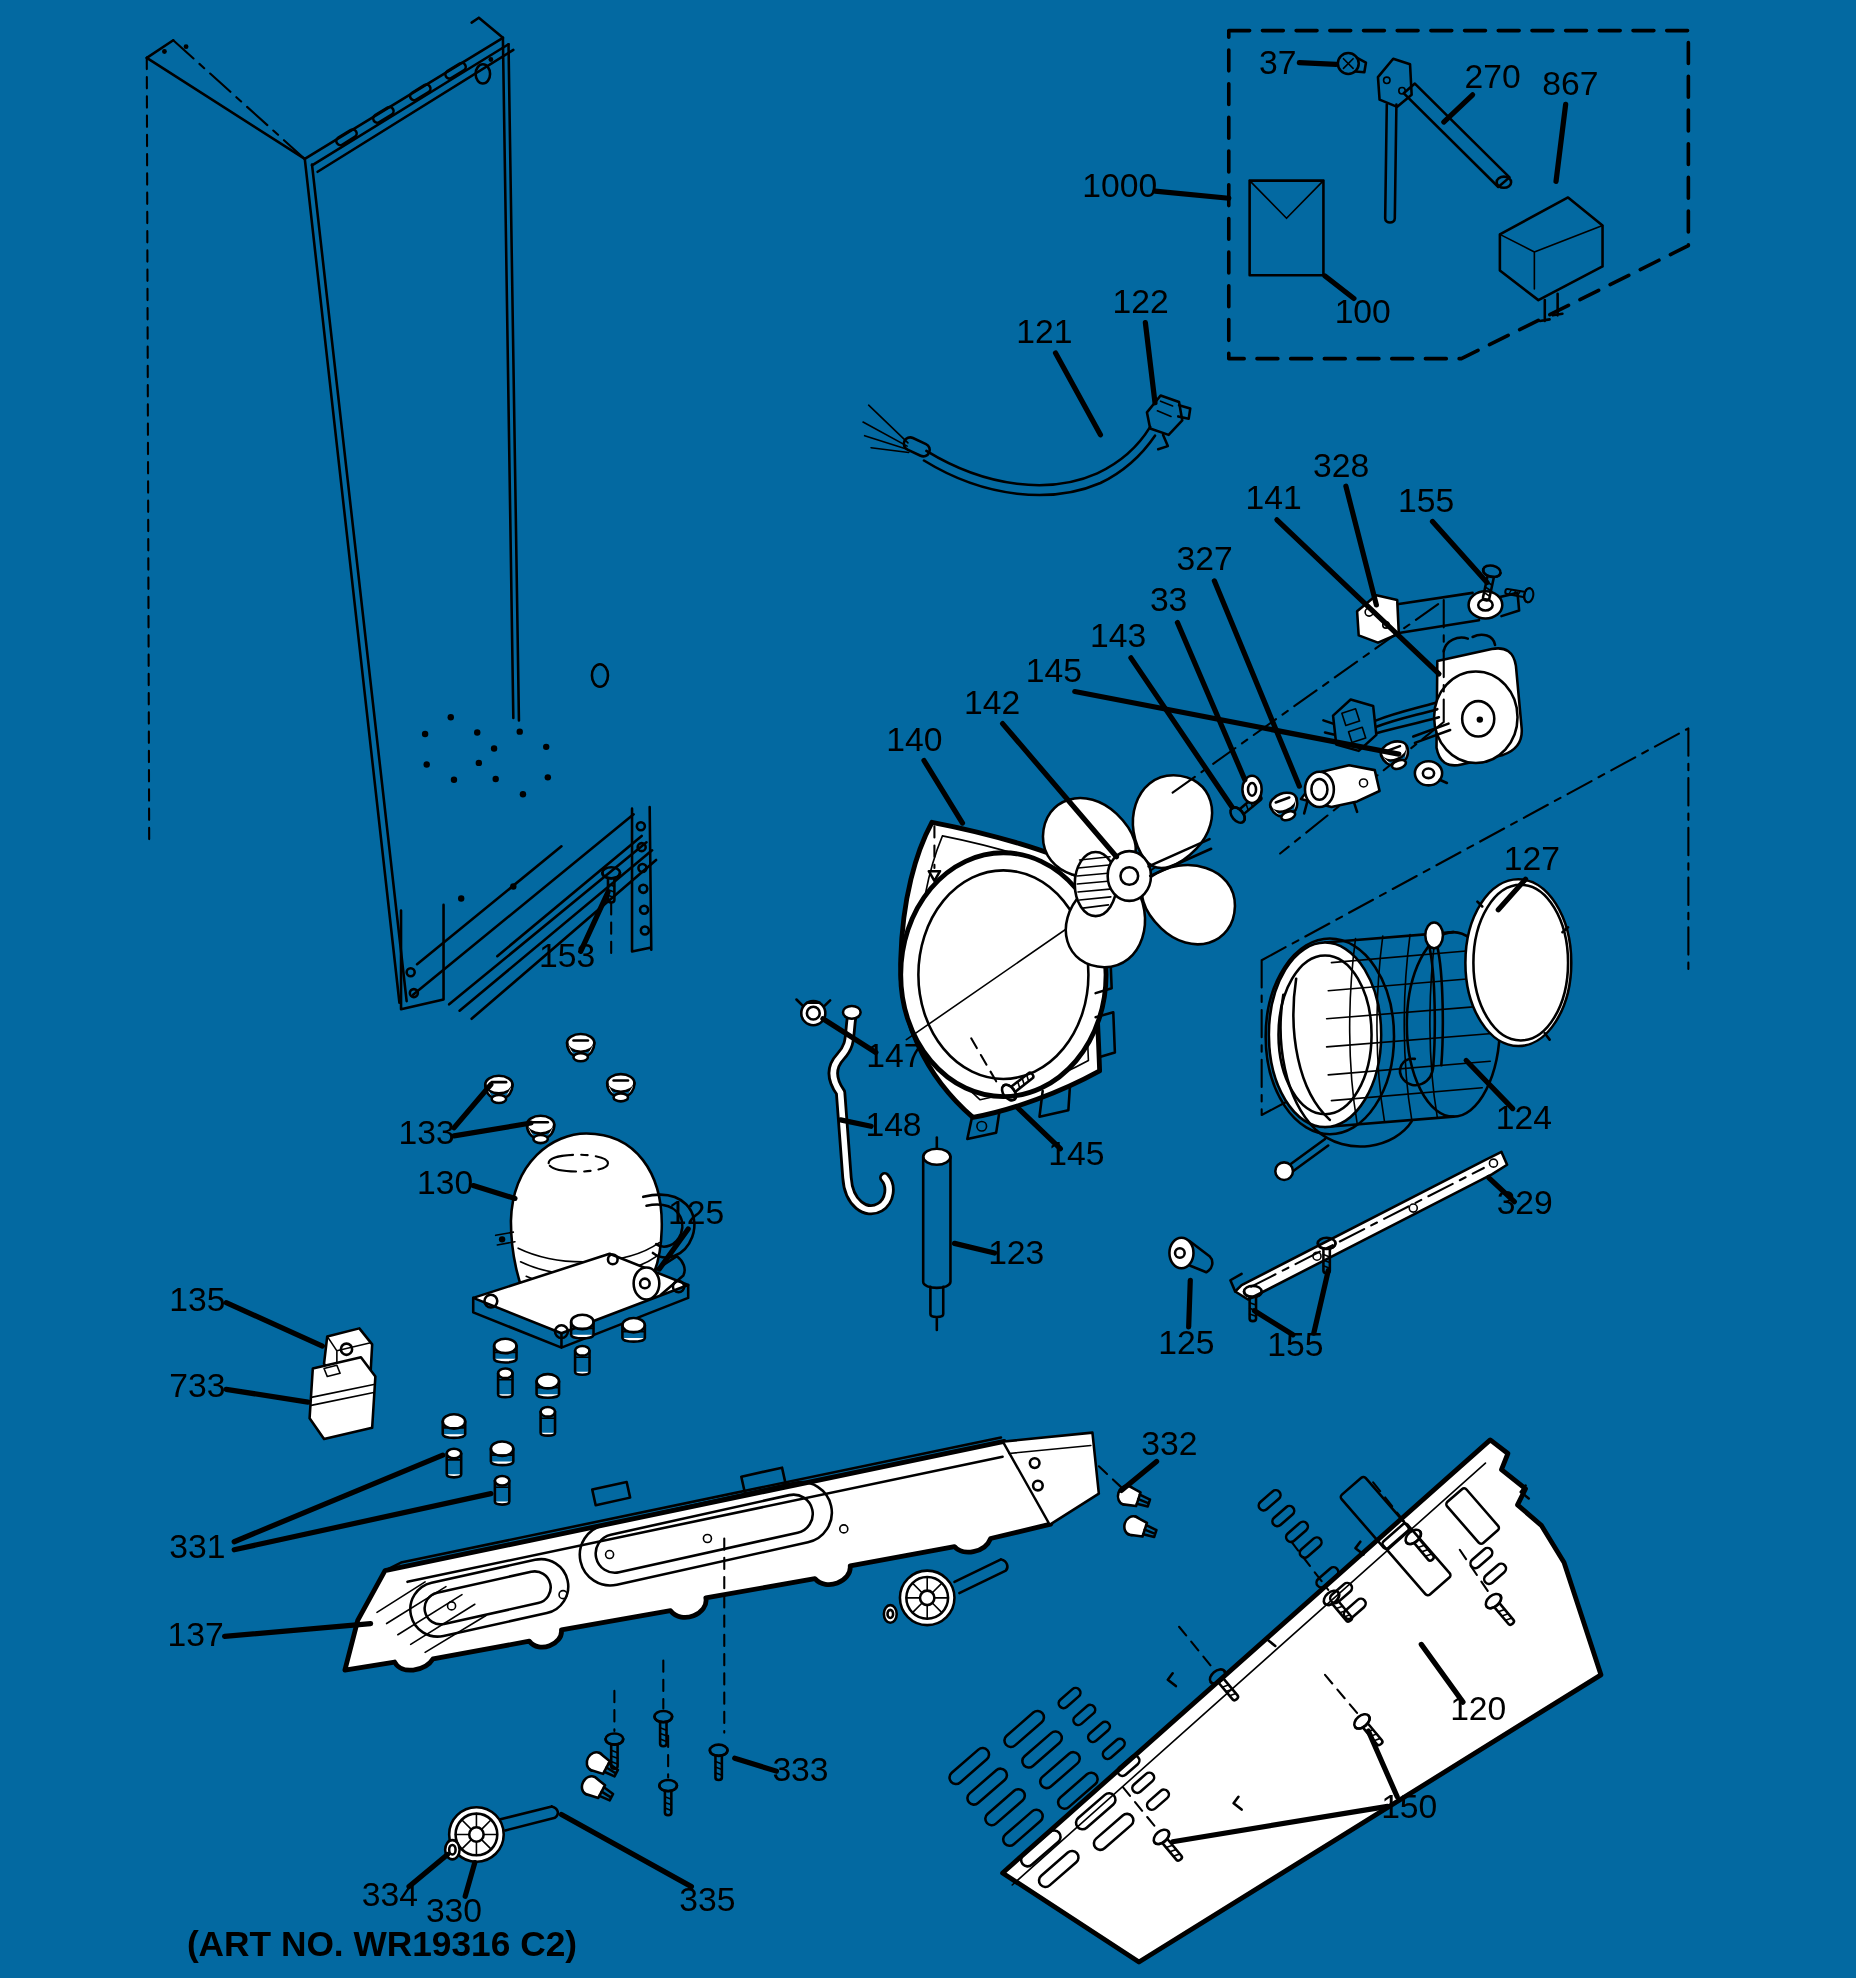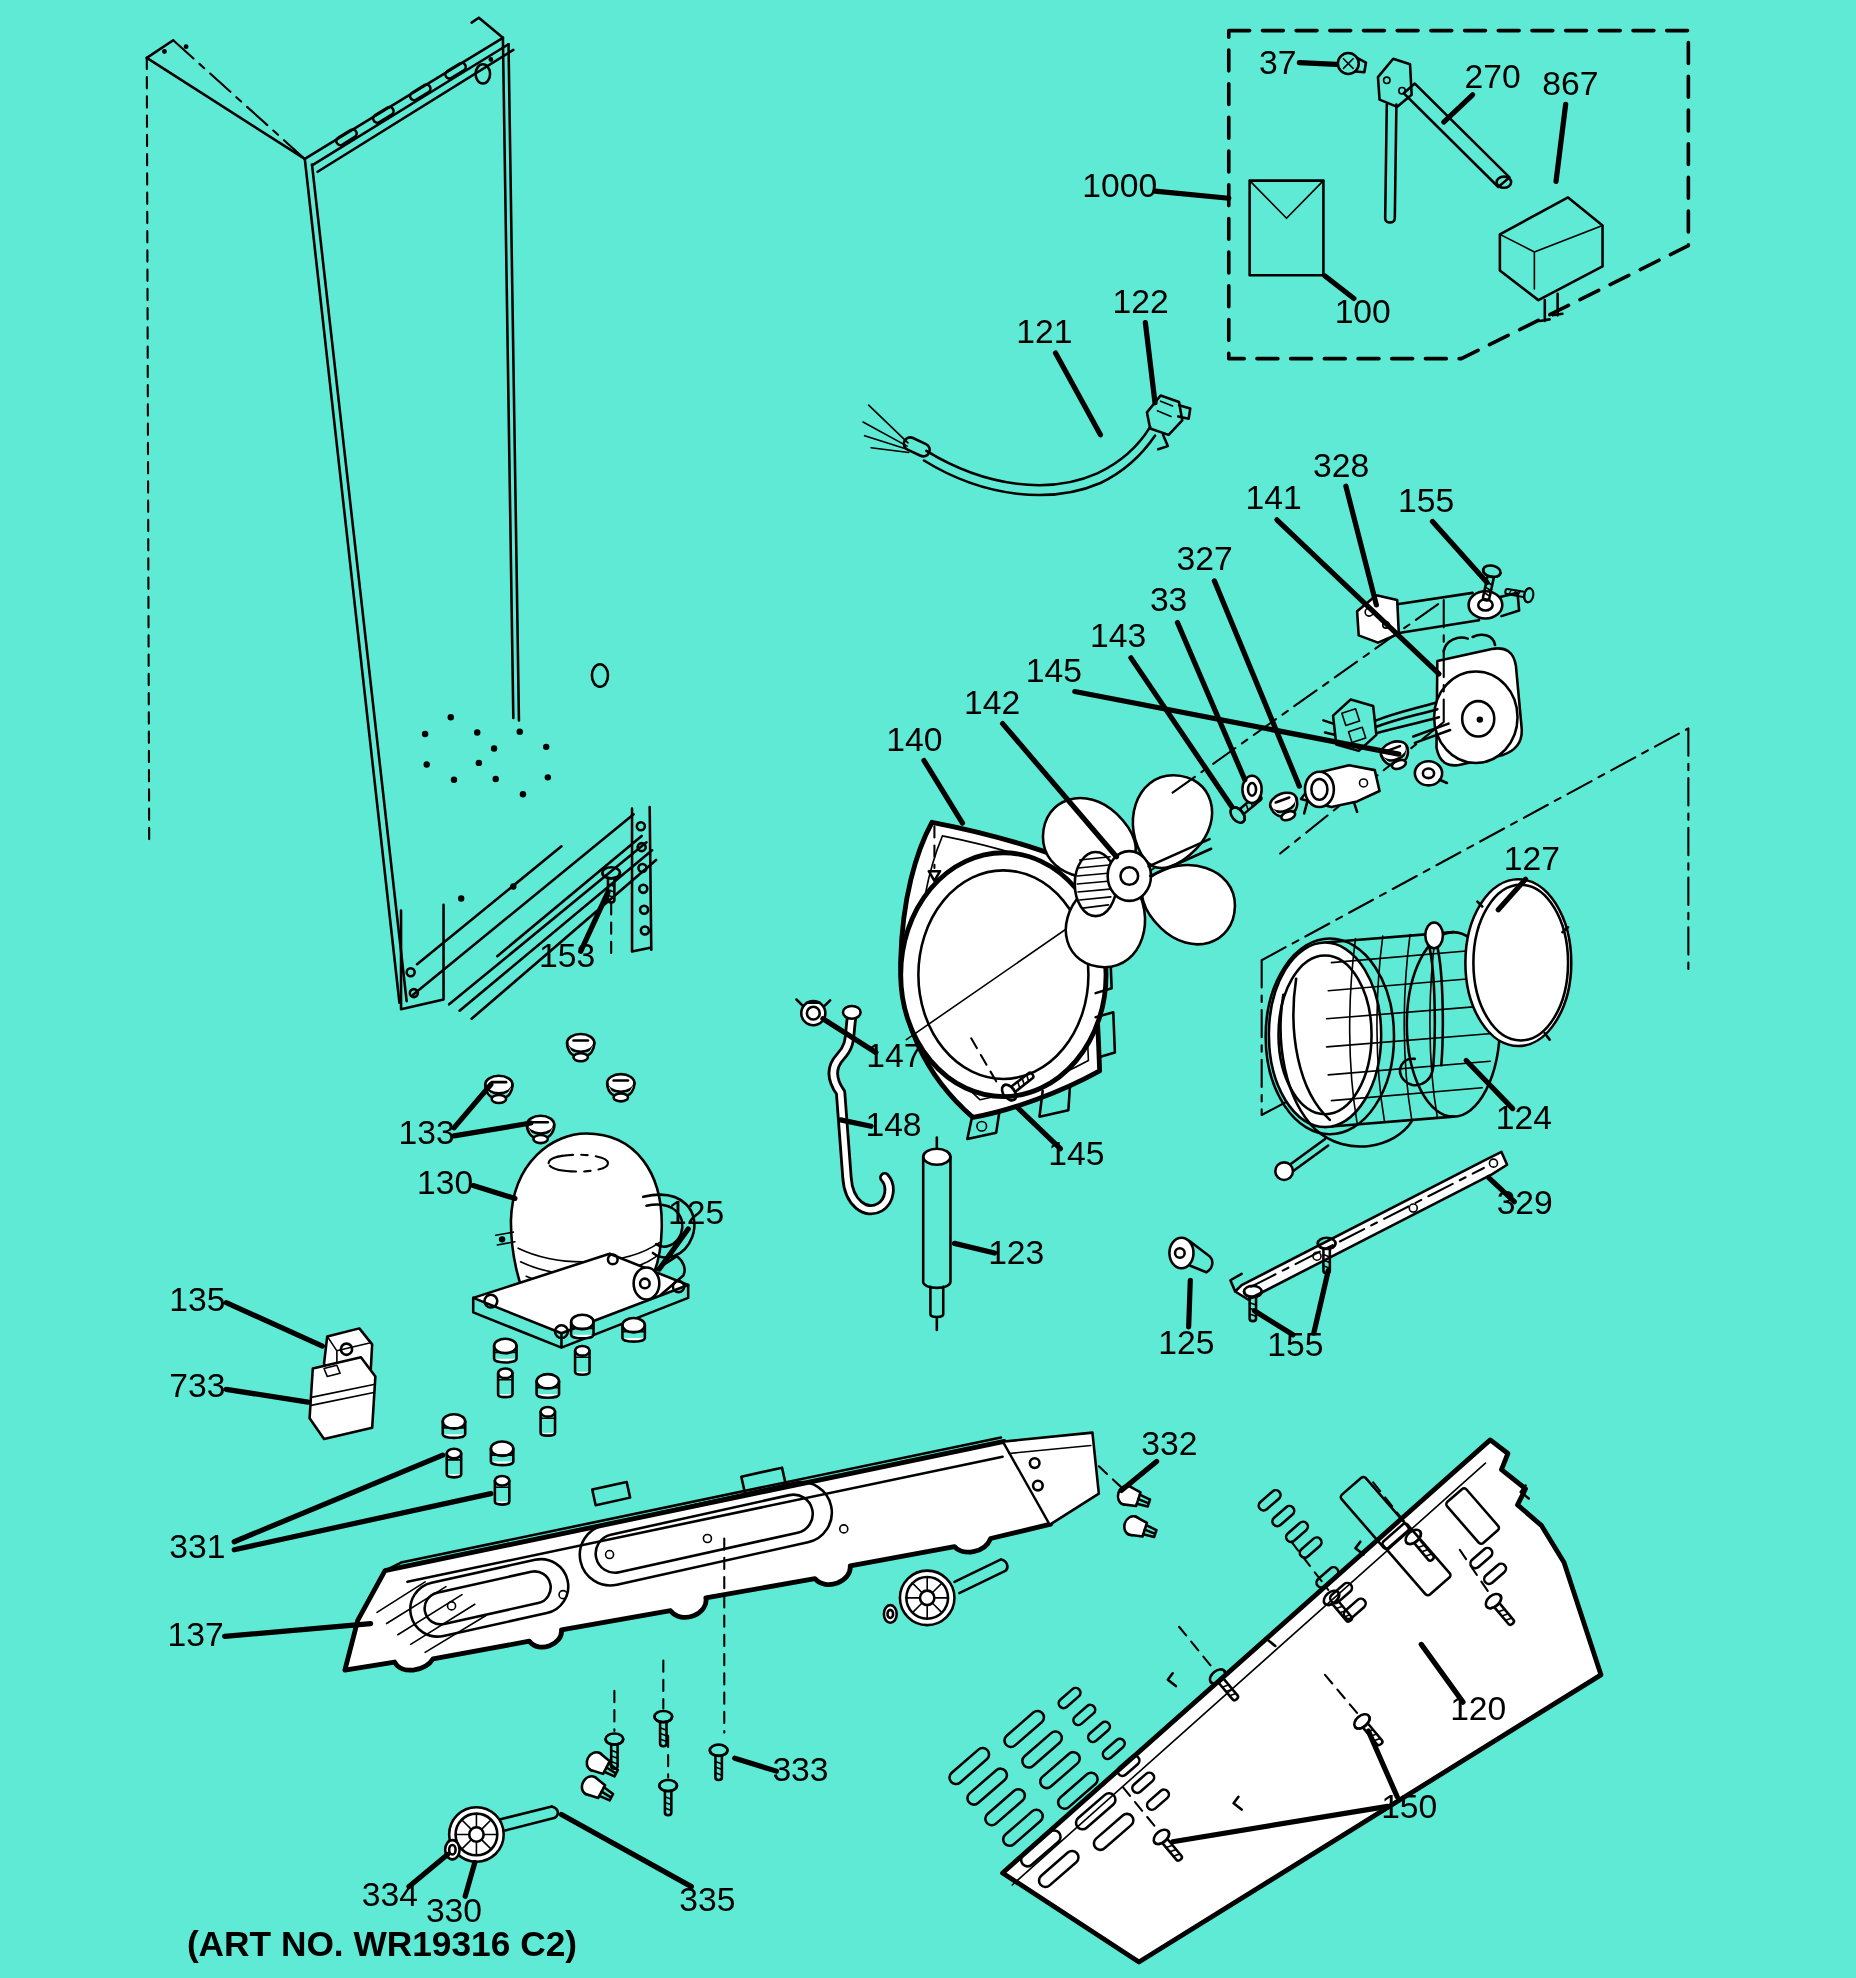--- a/index.html
+++ b/index.html
@@ -1,16 +1,16 @@
 <!DOCTYPE html>
 <html style="font-size:13px"><head>
 <meta charset="utf-8">
 <style>
   html,body { margin:0; padding:0; background:#ffffff; }
-  .page { width:1856px; height:1979px; position:relative; background:#5eead4; }
+  .page { width:1856px; height:1979px; position:relative; background:#0369a1; }
   svg { display:block; }
   svg * { stroke-linecap:round; stroke-linejoin:round; }
   .s  { fill:none; stroke:#000; stroke-width:3.2; }
   .sw { fill:#fff; stroke:#000; stroke-width:3.2; }
   .thickw{ fill:#fff; stroke:#000; stroke-width:6; }
   .thin { fill:none; stroke:#000; stroke-width:2; }
   .lead { fill:none; stroke:#000; stroke-width:6.5; }
   .dash  { fill:none; stroke:#000; stroke-width:4.5; stroke-dasharray:26 16; }
   .dashf { fill:none; stroke:#000; stroke-width:2.6; stroke-dasharray:14 10; }
   .dd    { fill:none; stroke:#000; stroke-width:2.6; stroke-dasharray:34 10 8 10; }

